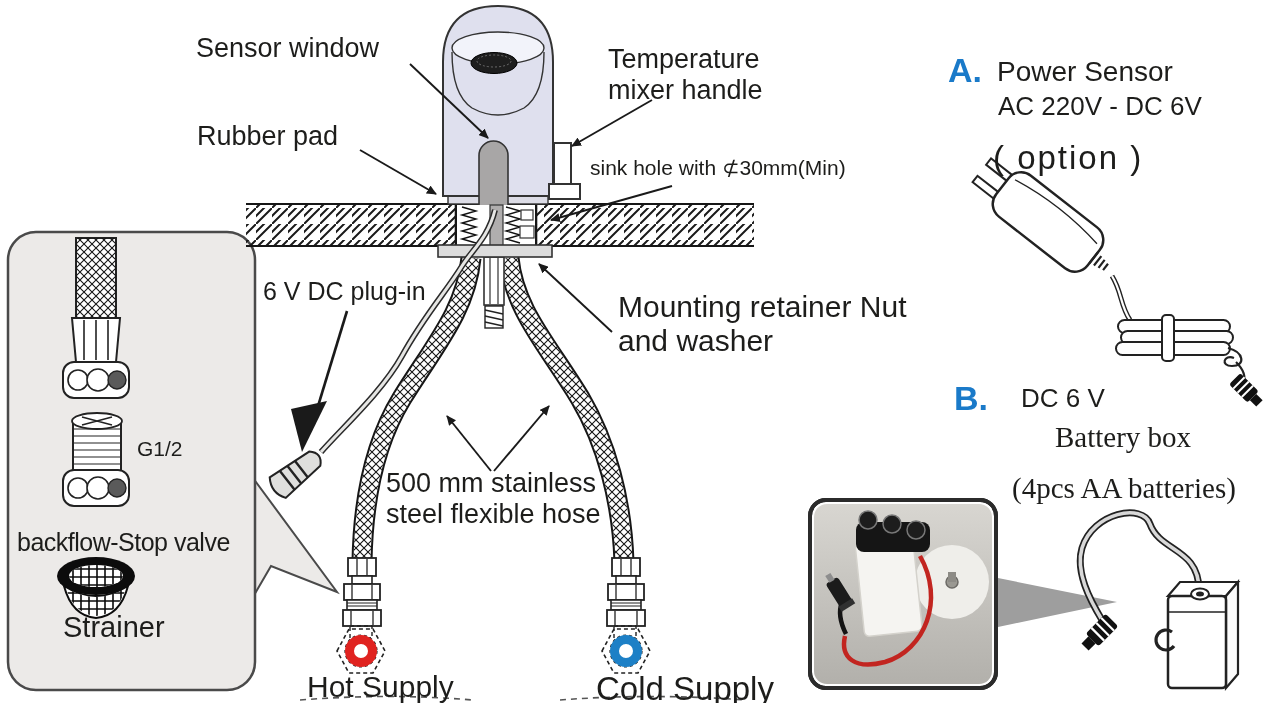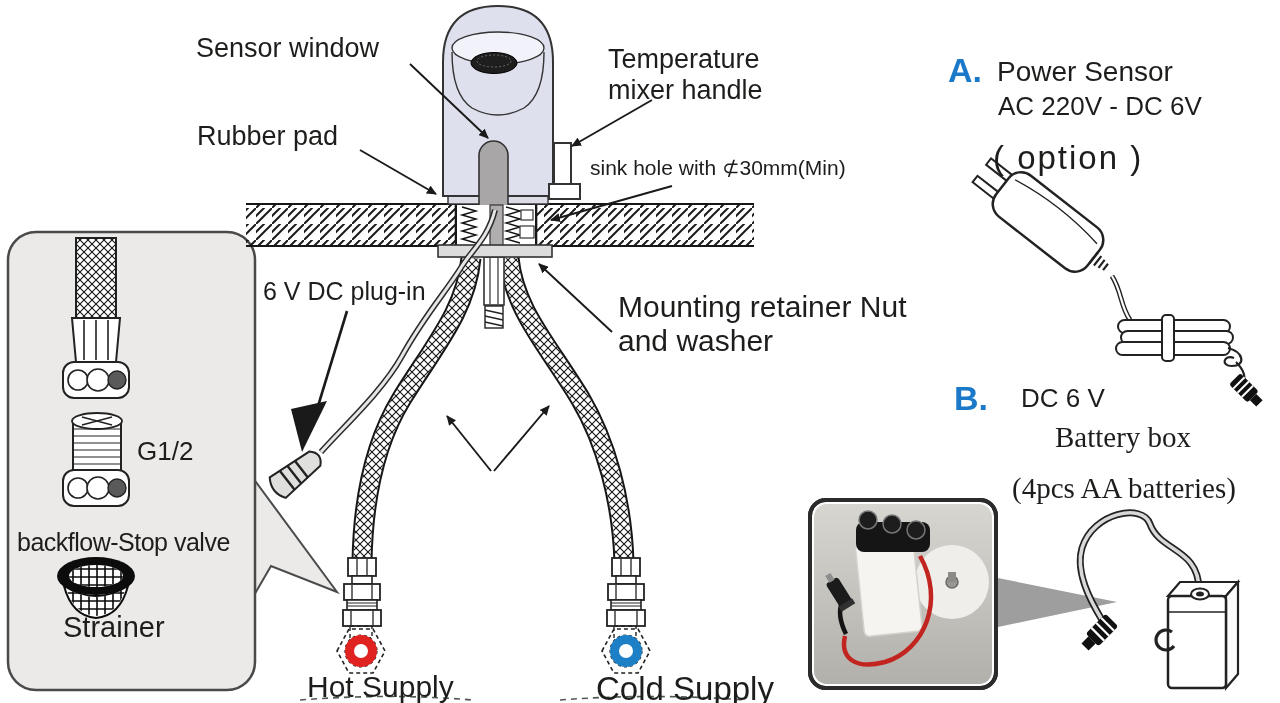--- a/index.html
+++ b/index.html
@@ -243,24 +243,25 @@
     </g>
   </g>
 </svg>
 
 <div class="lbl nowrap" style="left:196px;top:33px;font-size:27px;">Sensor window</div>
 <div class="lbl" style="left:608px;top:44px;font-size:27px;width:195px;">Temperature mixer handle</div>
 <div class="lbl nowrap" style="left:197px;top:121px;font-size:27px;">Rubber pad</div>
 <div class="lbl nowrap" style="left:590px;top:156px;font-size:21px;">sink hole with ⊄30mm(Min)</div>
 <div class="lbl" style="left:618px;top:290px;font-size:30px;width:300px;">Mounting retainer Nut and washer</div>
 <div class="lbl nowrap" style="left:263px;top:277px;font-size:25px;">6 V DC plug-in</div>
+<div class="lbl" style="left:386px;top:468px;font-size:27px;width:240px;">500 mm stainless steel flexible hose</div>
 <div class="lbl nowrap" style="left:307px;top:670px;font-size:30px;">Hot Supply</div>
 <div class="lbl nowrap" style="left:596px;top:670px;font-size:33px;">Cold Supply</div>
 
-<div class="lbl nowrap" style="left:137px;top:437px;font-size:26px;text-align:right;">G1/2</div>
+<div class="lbl nowrap" style="left:137px;top:437px;font-size:21px;text-align:right;">G1/2</div>
 <div class="lbl nowrap" style="left:17px;top:528px;font-size:25px;letter-spacing:-0.5px;">backflow-Stop valve</div>
 <div class="lbl nowrap" style="left:63px;top:611px;font-size:29px;">Strainer</div>
 
 <div class="lbl nowrap blue" style="left:948px;top:51px;font-size:34px;">A.</div>
 <div class="lbl nowrap" style="left:997px;top:56px;font-size:28px;">Power Sensor</div>
 <div class="lbl nowrap" style="left:998px;top:92px;font-size:26px;">AC 220V - DC 6V</div>
 <div class="lbl nowrap" style="left:993px;top:139px;font-size:33px;letter-spacing:2px;">( option )</div>
 
 <div class="lbl nowrap blue" style="left:954px;top:379px;font-size:34px;">B.</div>
 <div class="lbl nowrap" style="left:1021px;top:384px;font-size:26px;">DC 6 V</div>

